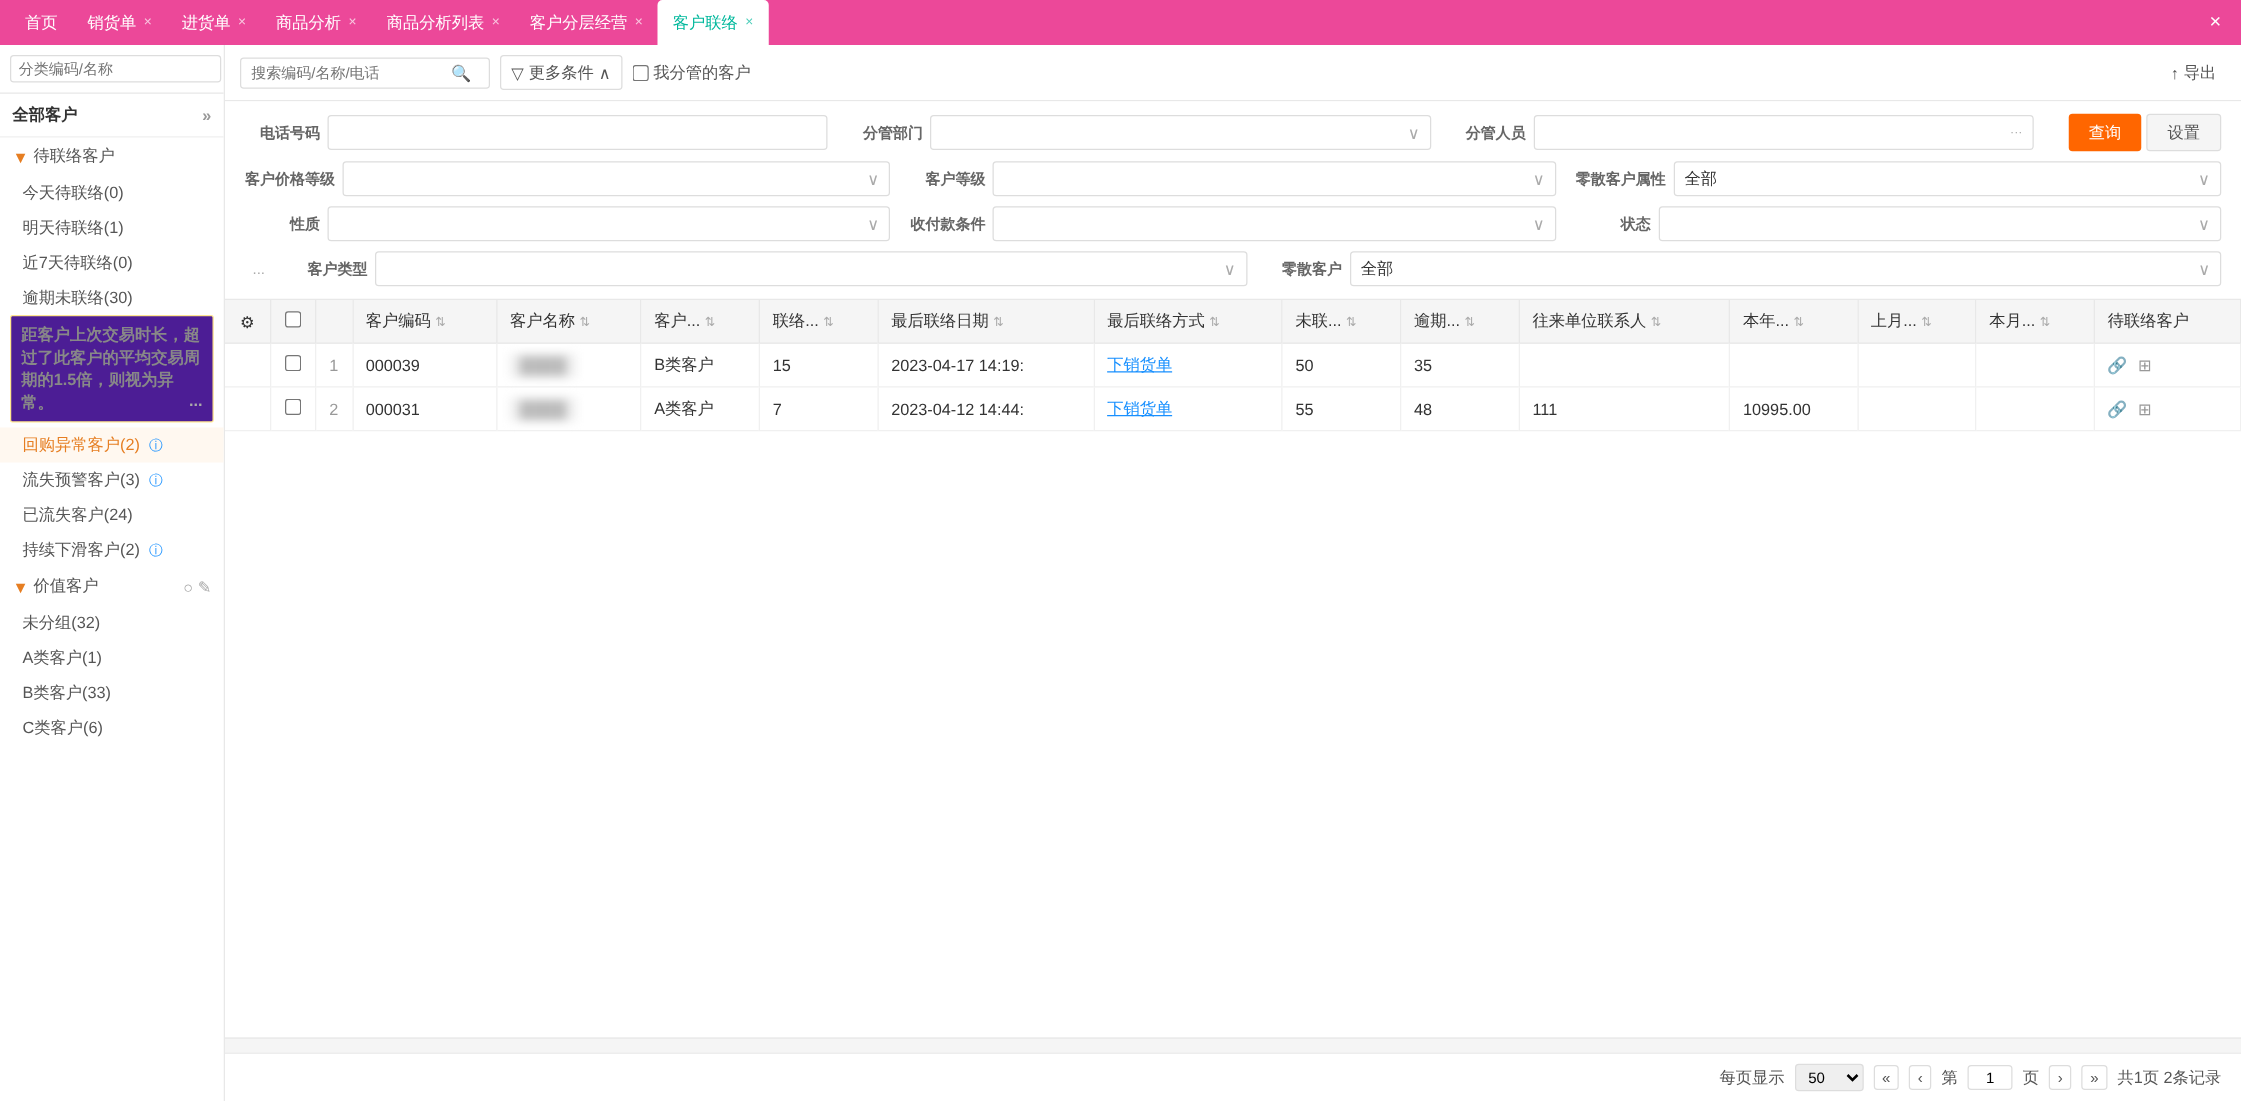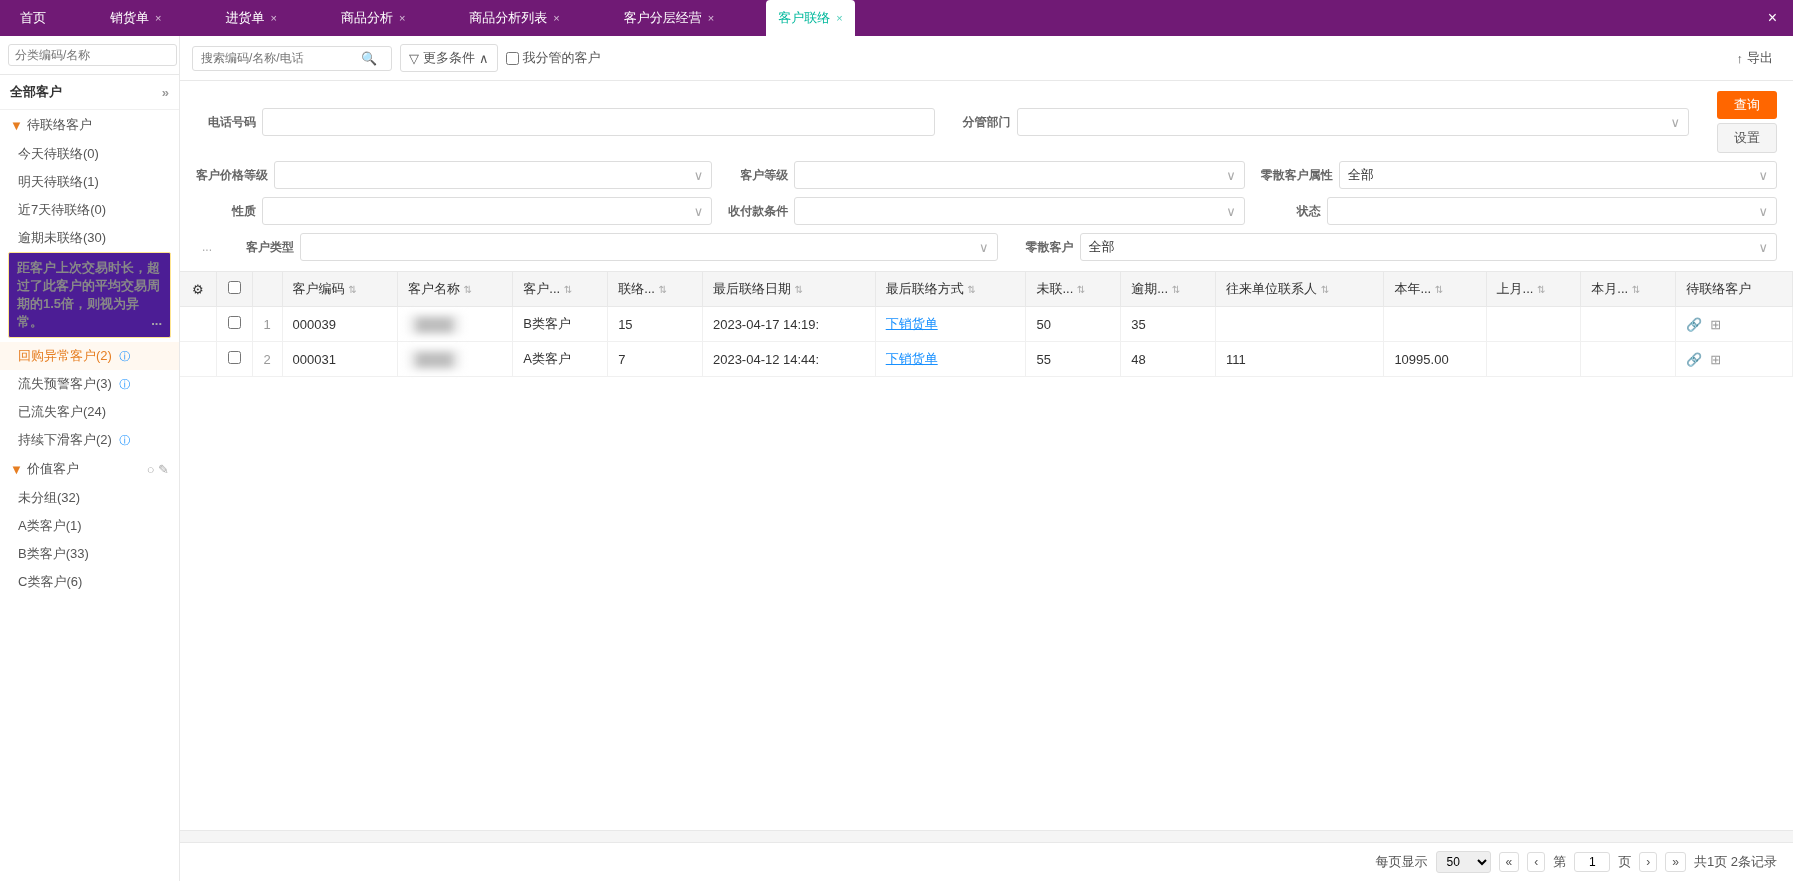--- a/index.html
+++ b/index.html
@@ -2,25 +2,24 @@
 <html><head>
   <meta charset="utf-8">
   <style>
     * { box-sizing: border-box; margin: 0; padding: 0; font-family: 'Microsoft YaHei', Arial, sans-serif; font-size: 13px; }
     body { background: #f0f2f5; overflow: hidden; }
 
     
     .top-nav {
       display: flex;
       align-items: center;
-      background: #701a75;
+      background: #ec4899;
       height: 36px;
       padding: 0 8px;
       color: #fff;
-      gap: 40px;
     }
     .top-nav .nav-item {
       padding: 0 12px;
       height: 36px;
       display: flex;
       align-items: center;
       cursor: pointer;
       white-space: nowrap;
       font-size: 13px;
       color: #fff;
@@ -191,21 +190,20 @@
       justify-content: space-between;
       cursor: pointer;
       min-width: 120px;
       color: #333;
       height: 28px;
     }
     .filter-field .field-input .arrow-down { color: #aaa; }
     .filter-field .field-input .dots { color: #aaa; font-size: 10px; }
     .filter-actions {
       display: flex;
-      flex-direction: column;
       gap: 4px;
       margin-left: 12px;
     }
     .btn-query {
       background: #ff6600;
       color: #fff;
       border: none;
       border-radius: 3px;
       padding: 5px 16px;
       cursor: pointer;
@@ -447,20 +445,27 @@
       <div class="filter-row">
         <div class="filter-field">
           <label>电话号码</label>
           <div class="field-input"></div>
         </div>
         <div class="filter-field">
           <label>分管部门</label>
           <div class="field-input">
             <span></span>
             <span class="arrow-down">∨</span>
+          </div>
+        </div>
+        <div class="filter-field">
+          <label>分管人员</label>
+          <div class="field-input">
+            <span></span>
+            <span class="dots">···</span>
           </div>
         </div>
         <div class="filter-actions">
           <button class="btn-query">查询</button>
           <button class="btn-settings">设置</button>
         </div>
       </div>
 
       <div class="filter-row">
         <div class="filter-field">

